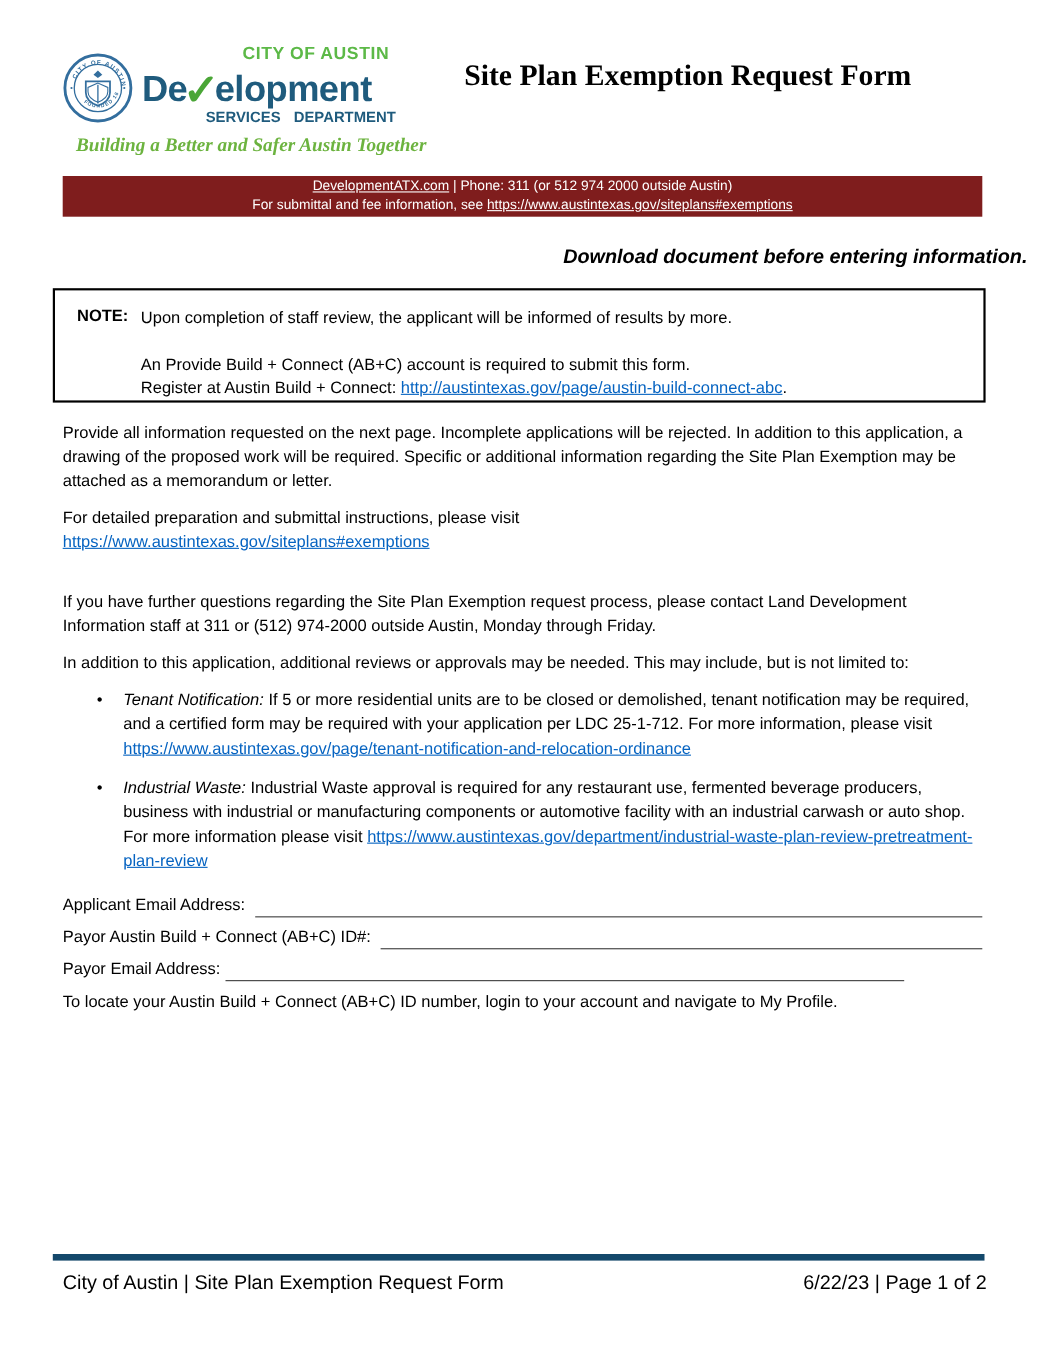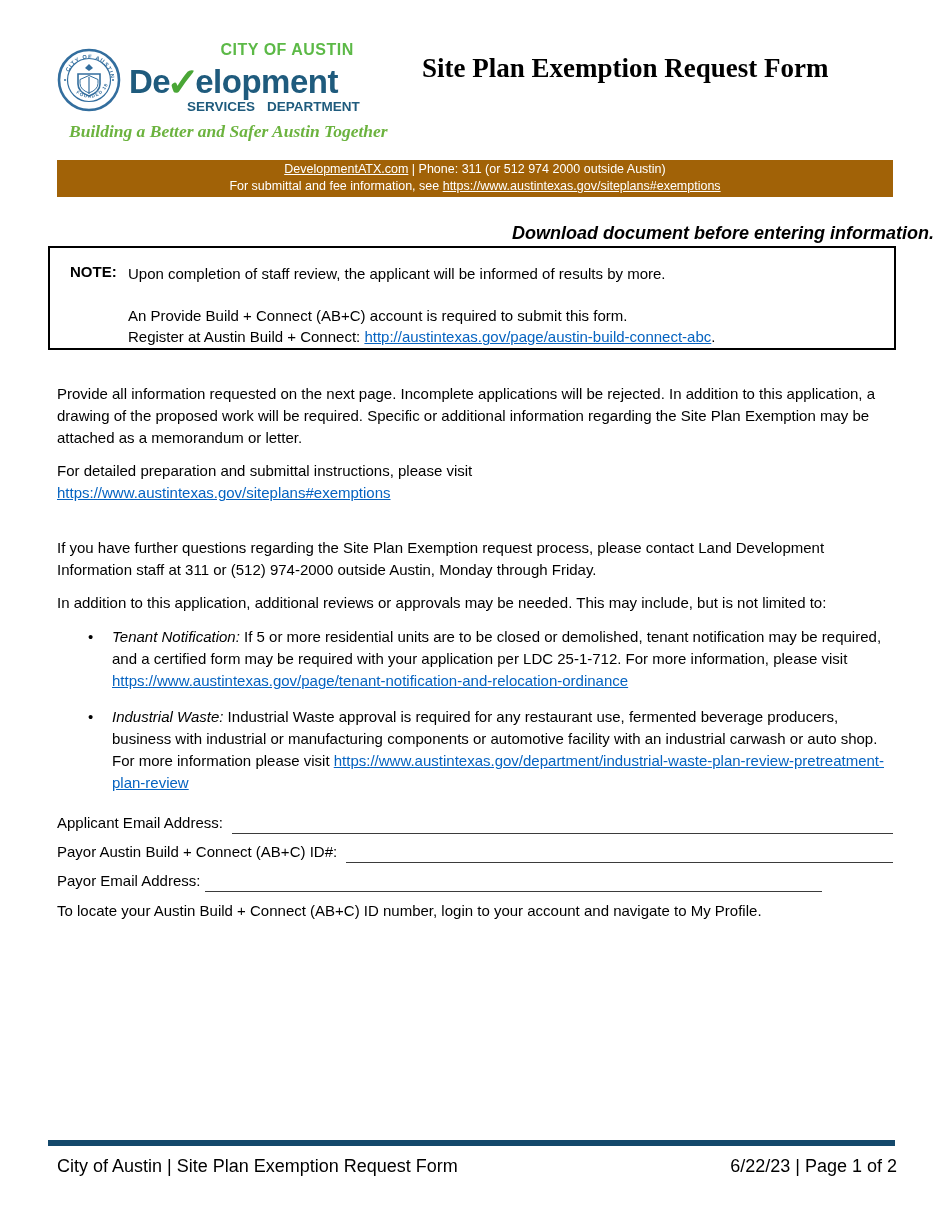--- a/index.html
+++ b/index.html
@@ -34,21 +34,21 @@
     color:#fff; text-align:center; font-size:12.5px; line-height:17px; padding-top:1px;
   }
   .banner a, .banner .wlink { color:#fff; text-decoration:underline; cursor:pointer; }
 
   
   .instruction { position:absolute; left:0; right:16px; top:223px; text-align:right;
     font-weight:bold; font-style:italic; font-size:18px; }
 
   
   .note-box {
-    position:absolute; left:48px; top:246px; width:848px; height:104px;
+    position:absolute; left:48px; top:262px; width:848px; height:104px;
     border:2.5px solid #000; padding:15px 18px 0 20px;
   }
   .note-inner { display:flex; }
   .note-label { font-weight:bold; flex:0 0 58px; }
   .note-content { flex:1; line-height:21px; }
   .note-p2 { margin-top:21px; }
   .link { color:#0563C1; text-decoration:underline; cursor:pointer; }
 
   
   .body { position:absolute; left:57px; top:383px; width:836px; line-height:22px; }
@@ -105,21 +105,21 @@
         <div class="dev-top"><span class="city-austin">CITY OF AUSTIN</span></div>
         <div class="dev-main"><span>De</span><span class="check">✓</span><span>elopment</span></div>
         <div class="dev-sub"><span>SERVICES</span><span class="gap"></span><span>DEPARTMENT</span></div>
       </div>
     </div>
     <div class="tagline">Building a Better and Safer Austin Together</div>
   </div>
 
   <h1 class="header-title">Site Plan Exemption Request Form</h1>
 
-  <div class="banner" style="background:#a16207;">
+  <div class="banner" style="background:#7f1d1d;">
     <div><span class="wlink">DevelopmentATX.com</span><span>  |  </span><span>Phone: 311 (or 512 974 2000 outside Austin)</span></div>
     <div><span>For submittal and fee information, see </span><span class="wlink">https://www.austintexas.gov/siteplans#exemptions</span></div>
   </div>
 
   <div class="instruction">Download document before entering information.</div>
 
   <div class="note-box">
     <div class="note-inner">
       <div class="note-label">NOTE:</div>
       <div class="note-content">

